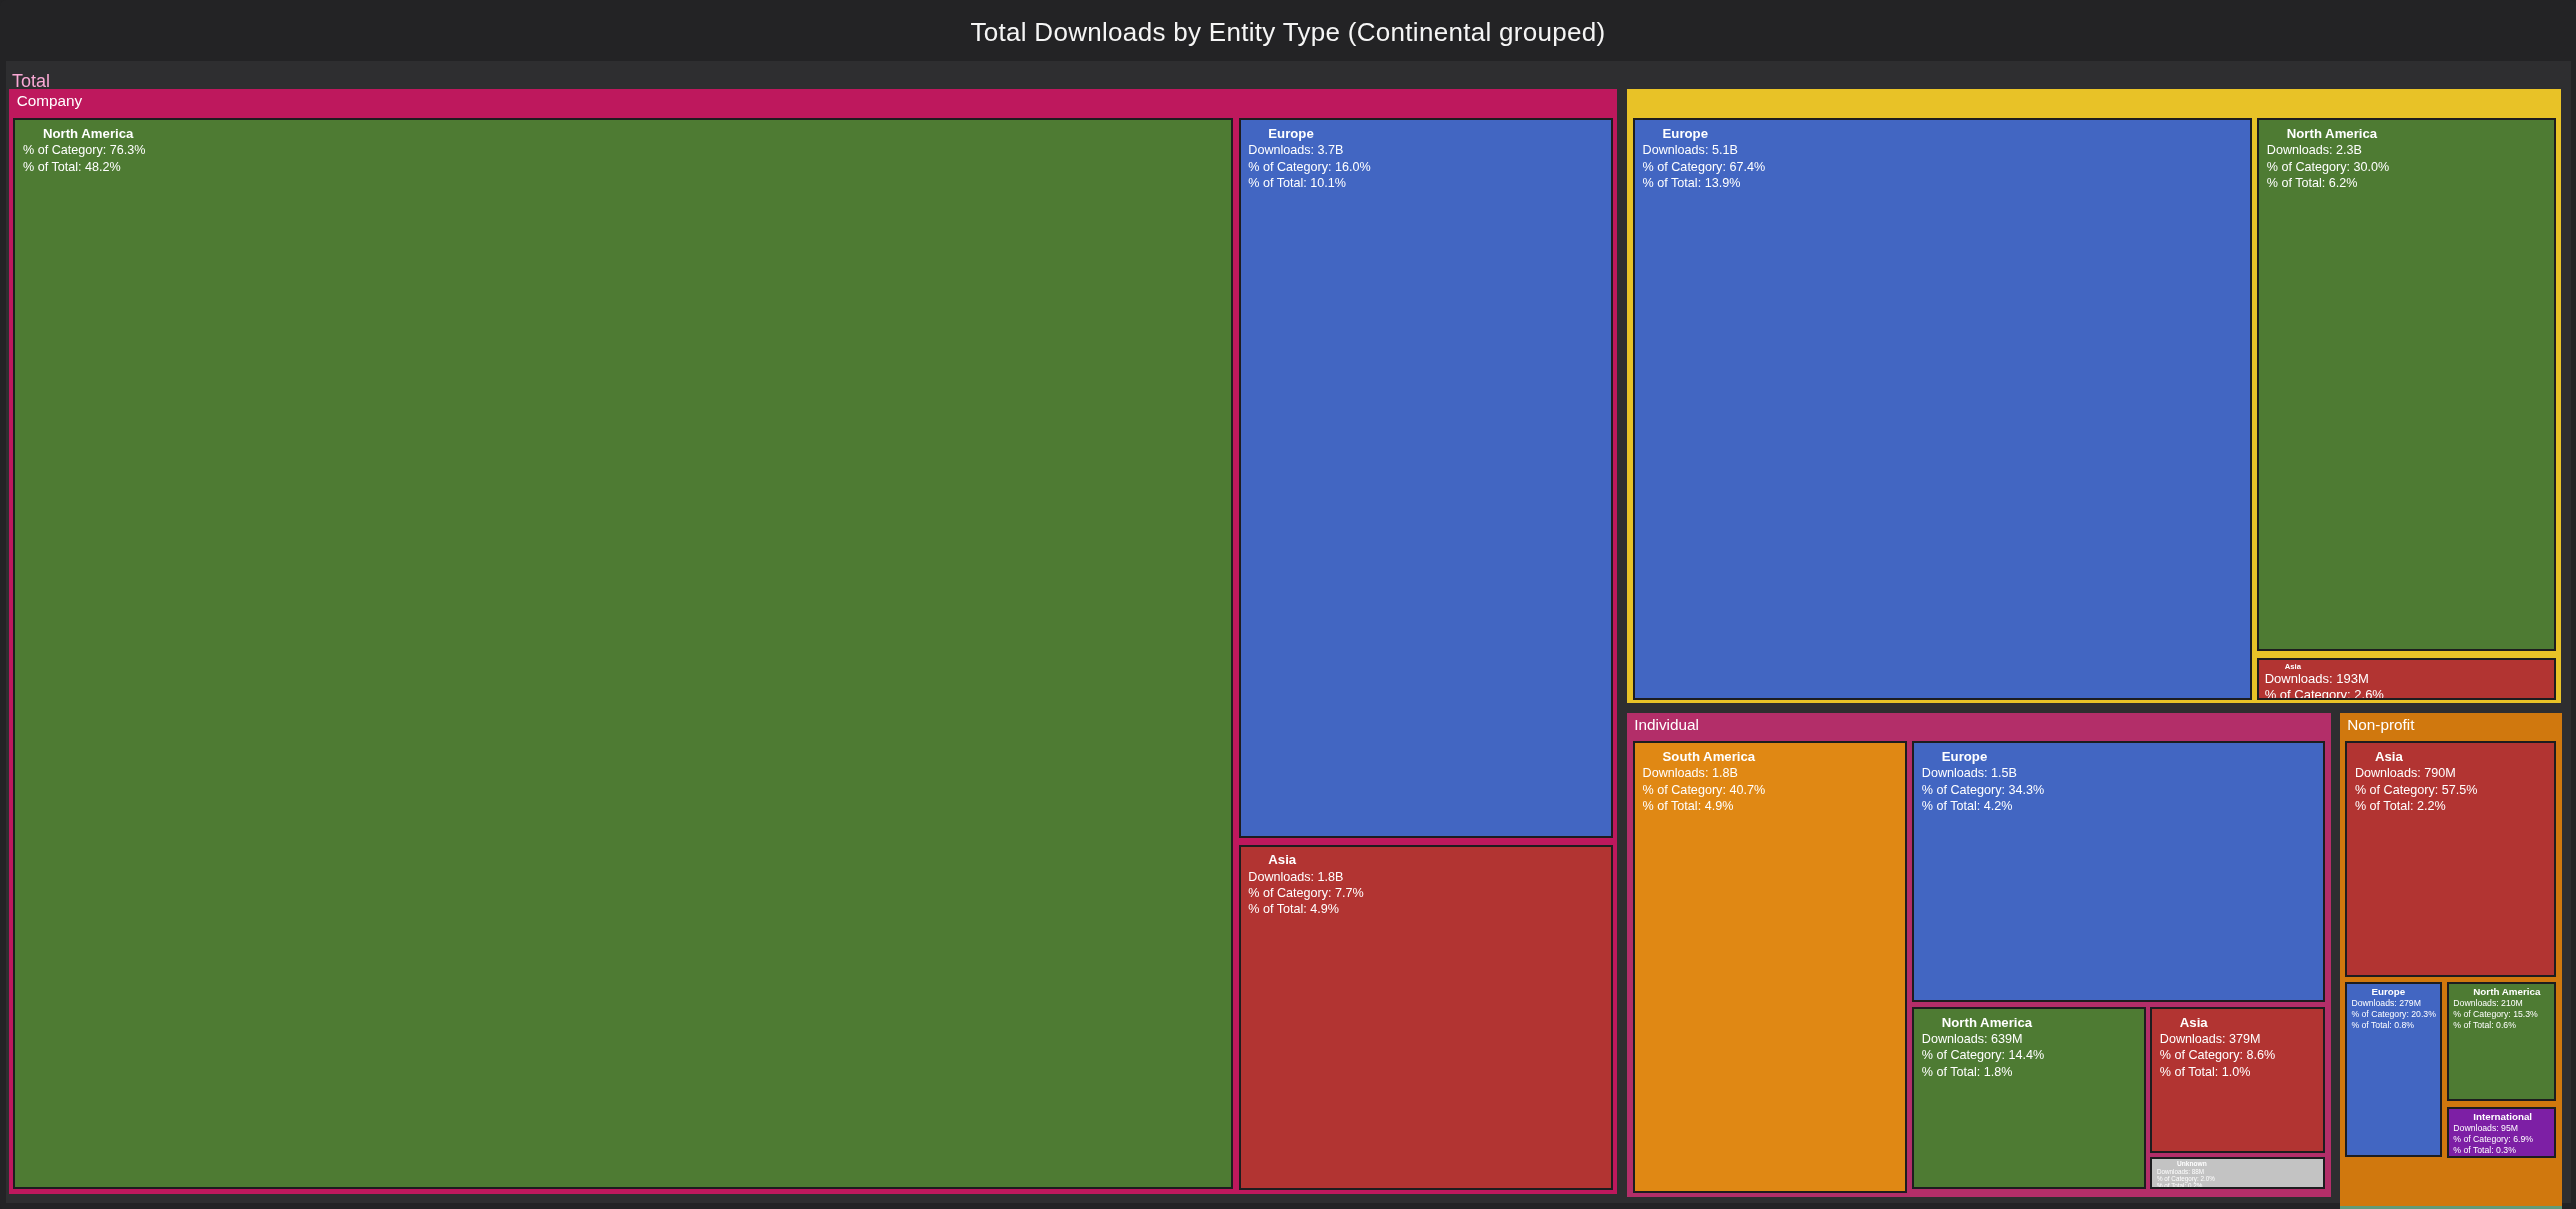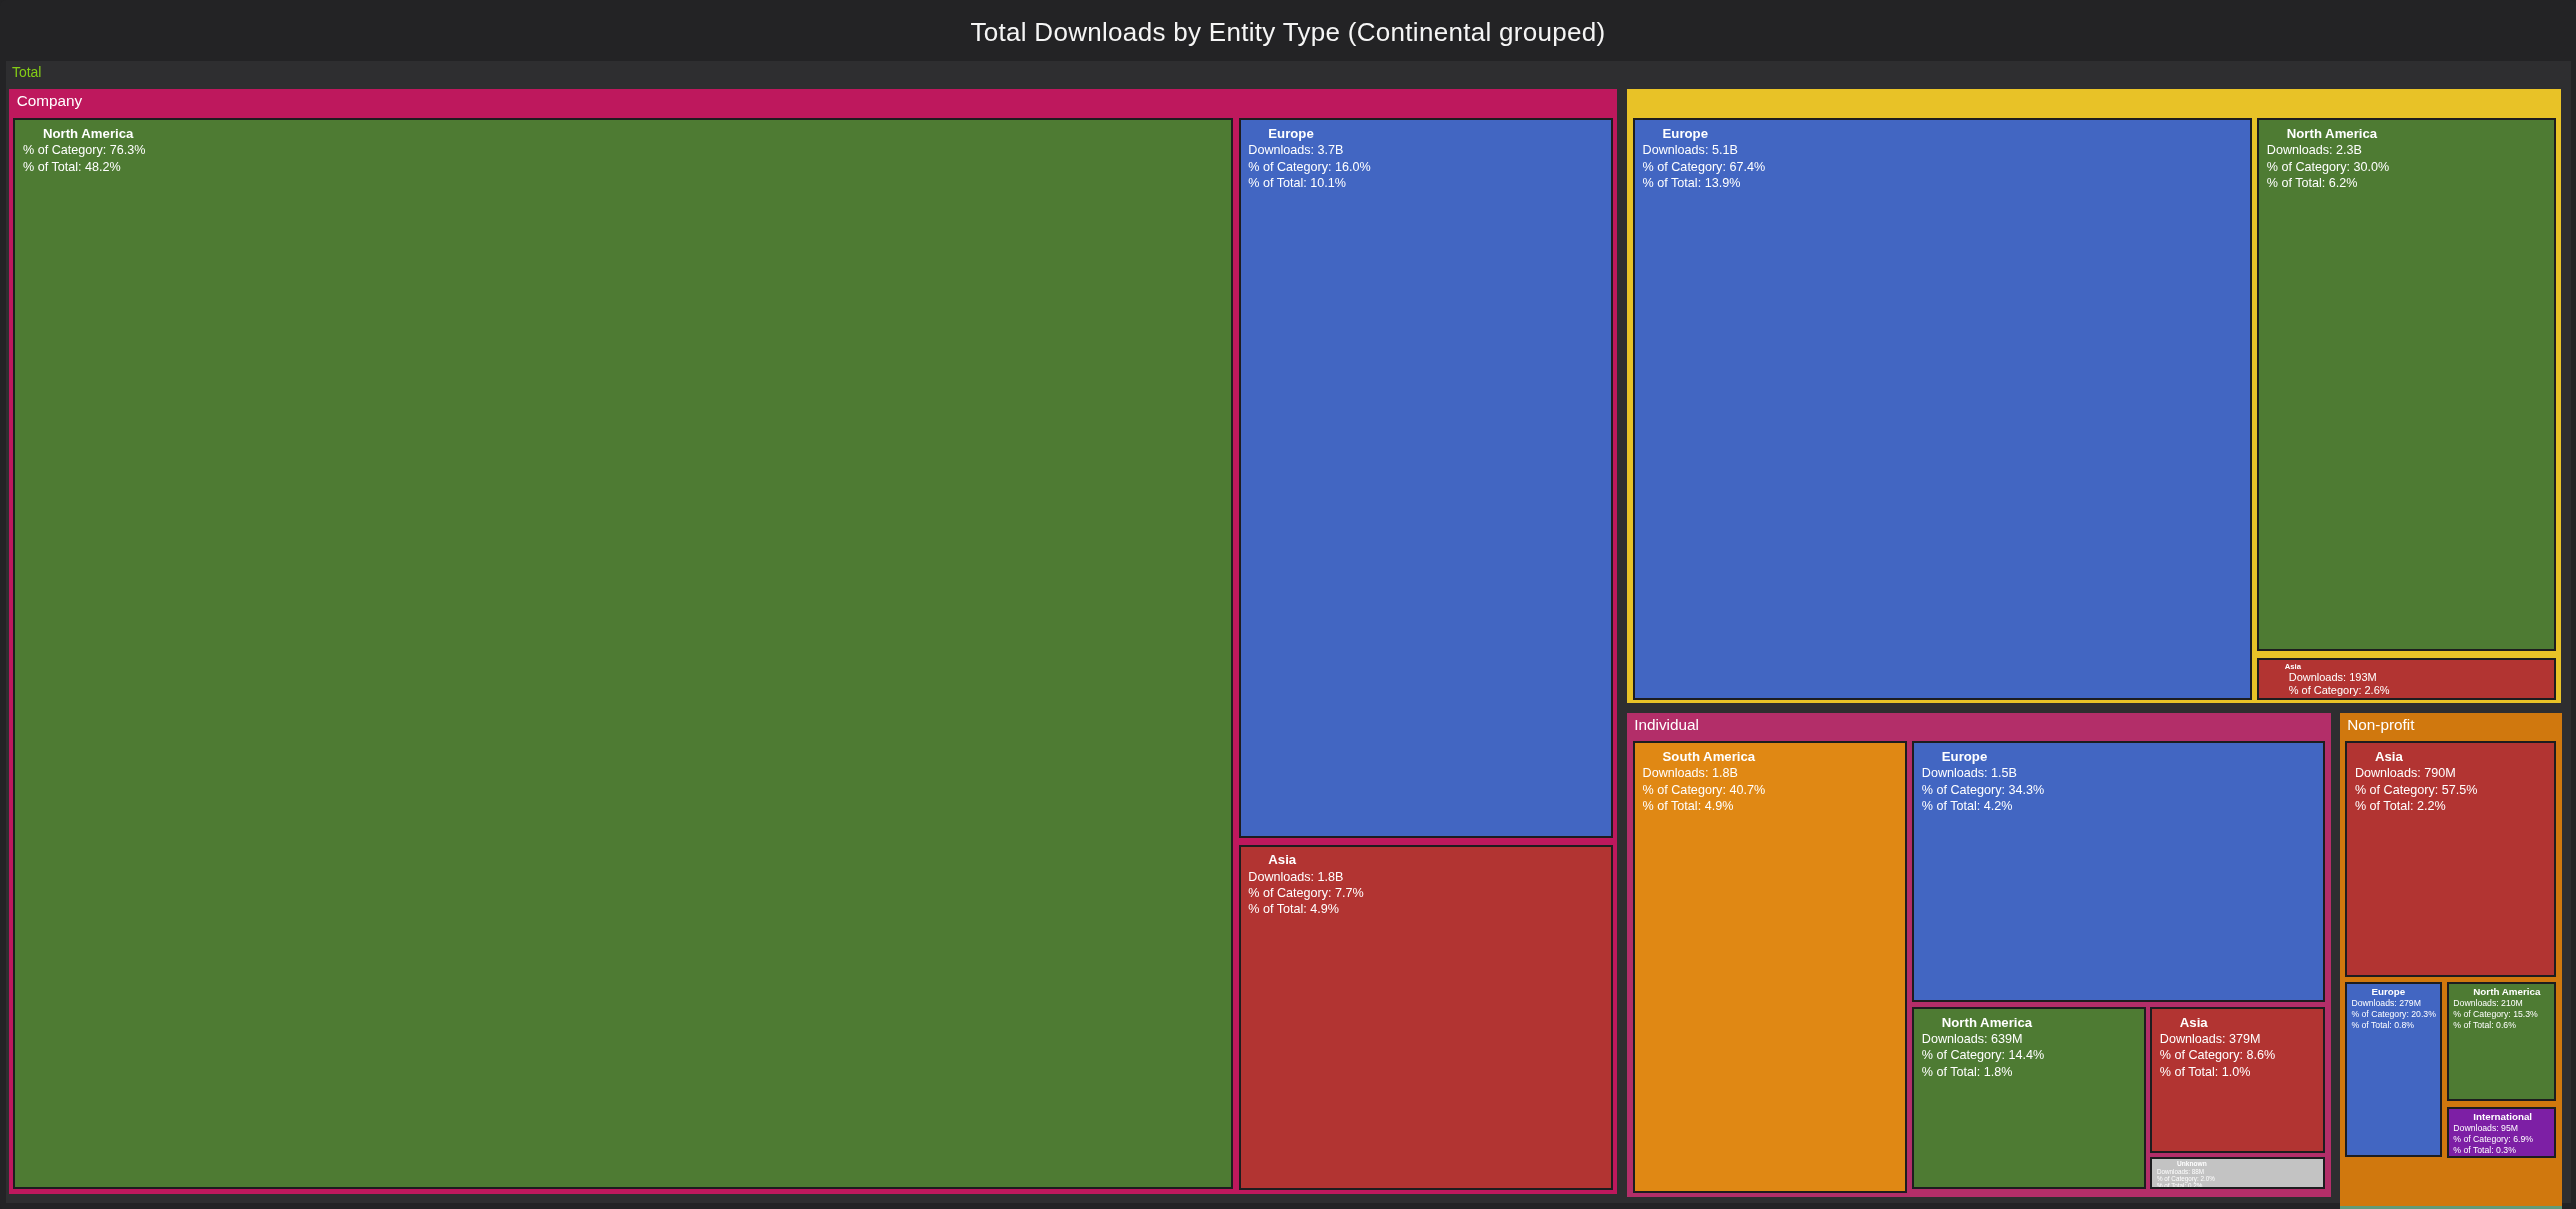--- a/index.html
+++ b/index.html
@@ -1,36 +1,36 @@
 <!DOCTYPE html>
 <html style="font-size:11px"><head>
 <meta charset="utf-8">
 <style>
   html,body{margin:0;padding:0;background:#222224;width:2576px;height:1210px;overflow:hidden;
             font-family:"Liberation Sans","DejaVu Sans",sans-serif;}
   .page{position:relative;width:2576px;height:1210px;background:#232325;border-radius:6px;}
   .chart-title{position:absolute;top:0;left:0;width:100%;padding-top:16.7px;text-align:center;
                color:#f5f5f5;font-size:26px;letter-spacing:0.3px;}
   .total{position:absolute;left:5.6px;top:61px;width:2565px;height:1142px;background:#2e2e30;box-sizing:border-box;}
-  .total-label{position:absolute;left:6.3px;top:3px;color:#84cc16;font-size:14px;}
+  .total-label{position:absolute;left:6.3px;top:10px;color:#f9a8d4;font-size:18px;}
   .total-body{position:absolute;left:0;top:22px;right:0;bottom:0;}
   .cat{position:absolute;box-sizing:border-box;}
   .cat-label{height:24px;display:flex;align-items:center;padding-left:7.7px;color:#ffffff;font-size:15.3px;}
   .cat-body{position:absolute;left:3.5px;right:3.5px;top:24px;bottom:3.5px;}
   .cat-strip .cat-label{height:28px;font-size:16px;}
   .tile{position:absolute;box-sizing:border-box;border:2.8px solid #1d1d1f;color:#ffffff;
         padding:4.9px 7.7px;overflow:hidden;}
   .tile .tt{font-weight:700;font-size:13.2px;line-height:1.3;padding-left:20px;}
   .tile .tl{font-size:12.6px;line-height:1.3;}
   .tile.t-sm{padding:2.1px 4.2px;}
   .tile.t-sm .tt{font-size:9.8px;line-height:1.25;}
   .tile.t-sm .tl{font-size:8.7px;line-height:1.25;}
   .tile.t-xs{padding:2.1px 5.6px;}
   .tile.t-xs .tt{font-size:7.7px;line-height:1.2;}
-  .tile.t-xs .tl{font-size:11px;line-height:1.2;margin-left:24px;}
+  .tile.t-xs .tl{font-size:13px;line-height:1.2;}
   .tile.t-xxs{padding:1.4px 4.9px;}
   .tile.t-xxs .tt{font-size:6.6px;line-height:1.12;}
   .tile.t-xxs .tl{font-size:6.3px;line-height:1.12;}
 </style>
 </head>
 <body>
 
 <div class="page">
 
   <div class="chart-title">Total Downloads by Entity Type (Continental grouped)</div>

